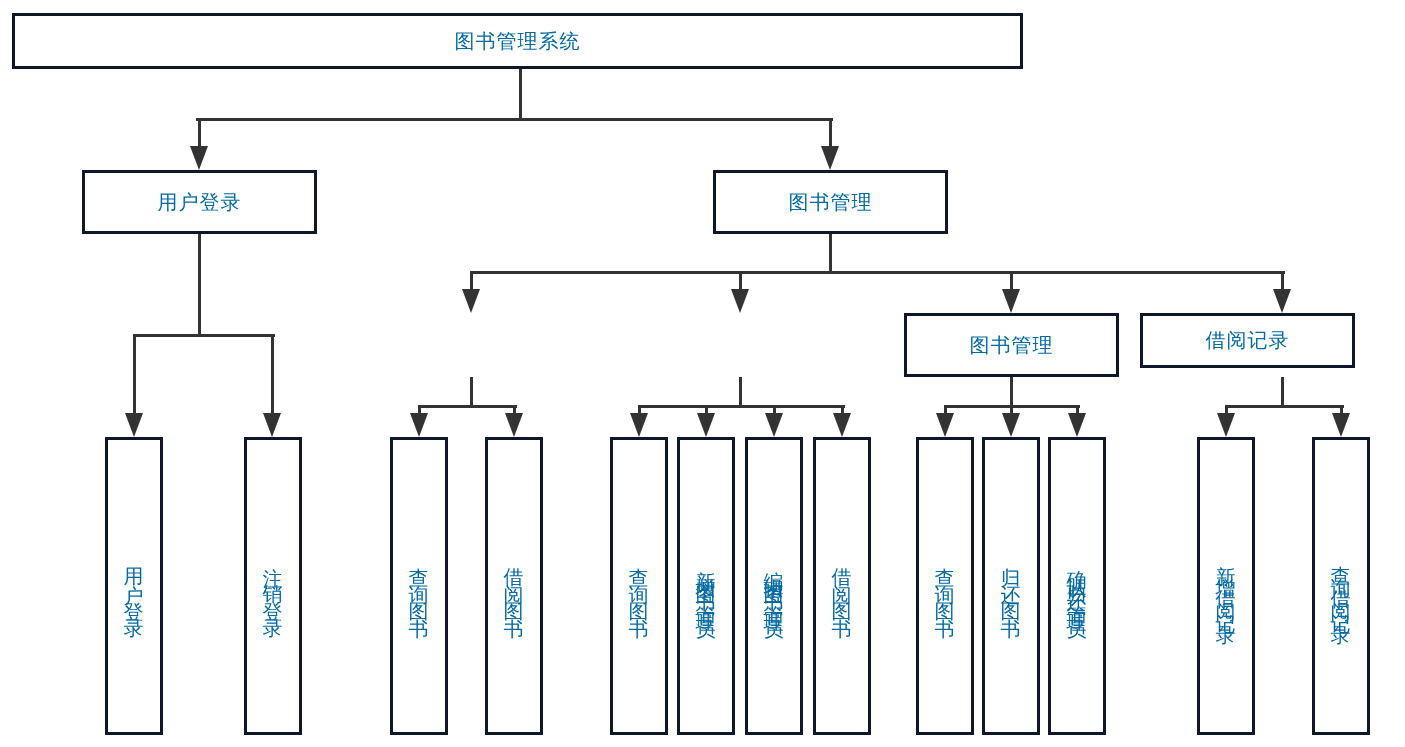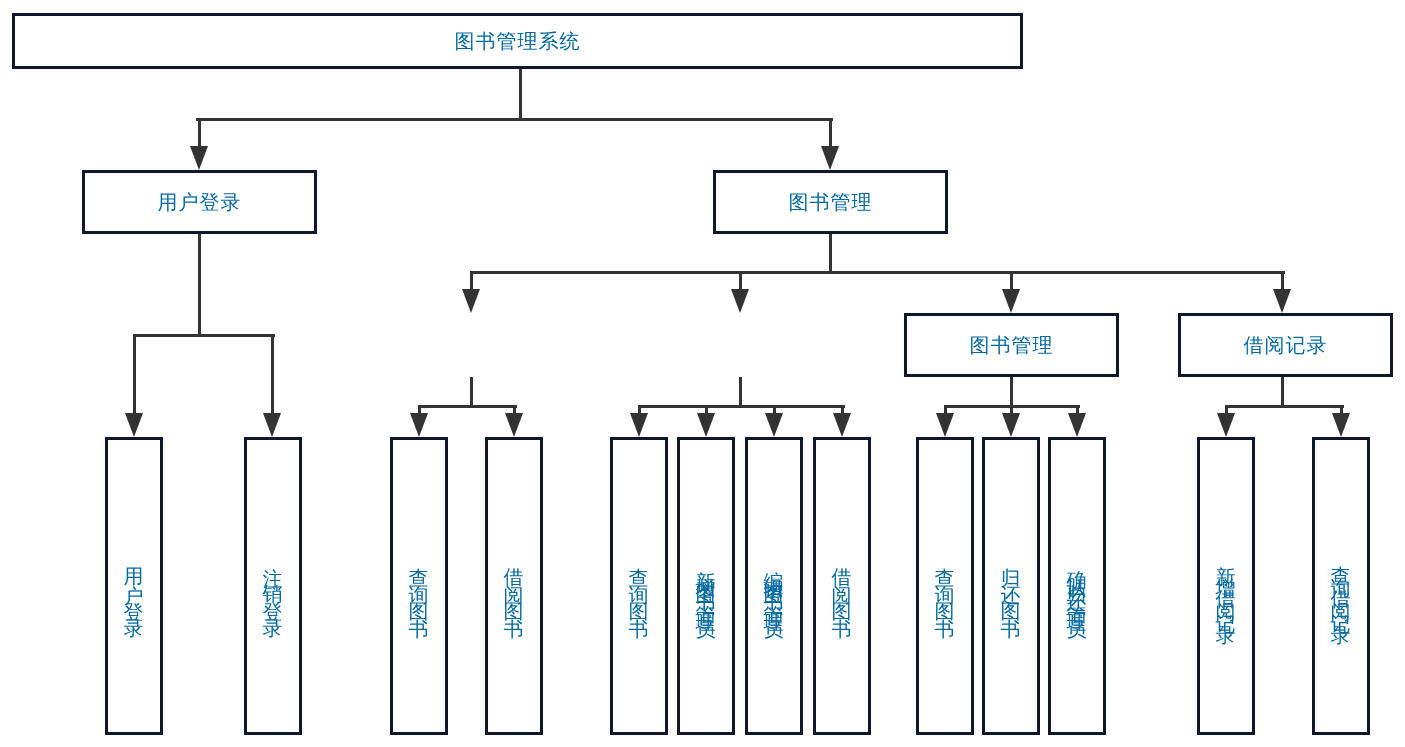--- a/index.html
+++ b/index.html
@@ -139,21 +139,21 @@
   <div class="box" style="left:82px;top:170px;width:235px;height:64px">
     <span class="lbl">用户登录</span>
   </div>
   <div class="box" style="left:713px;top:170px;width:235px;height:64px">
     <span class="lbl">图书管理</span>
   </div>
 
   <div class="box" style="left:904px;top:313px;width:215px;height:64px">
     <span class="lbl">图书管理</span>
   </div>
-  <div class="box" style="left:1178px;top:313px;width:215px;height:64px">
+  <div class="box" style="left:1140px;top:313px;width:215px;height:55px">
     <span class="lbl">借阅记录</span>
   </div>
 
   <div class="box leaf" style="left:105px;top:437px;width:58px;height:298px">
     <span class="vtext" style="letter-spacing: 17px;">用户登录</span>
   </div>
   <div class="box leaf" style="left:244px;top:437px;width:58px;height:298px">
     <span class="vtext" style="letter-spacing: 17px;">注销登录</span>
   </div>
 

